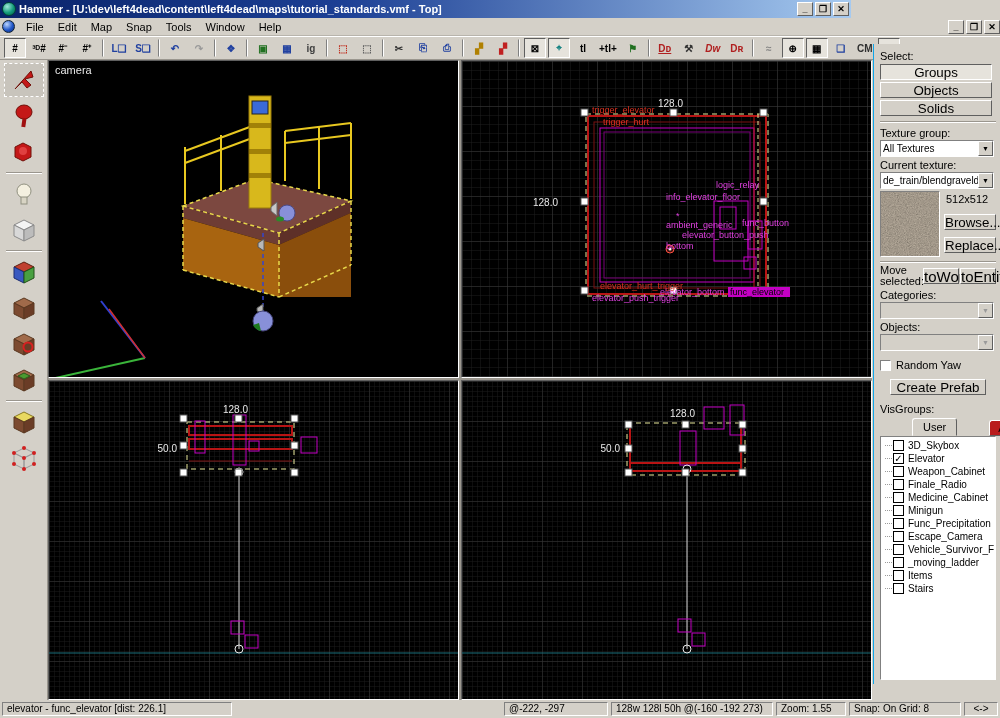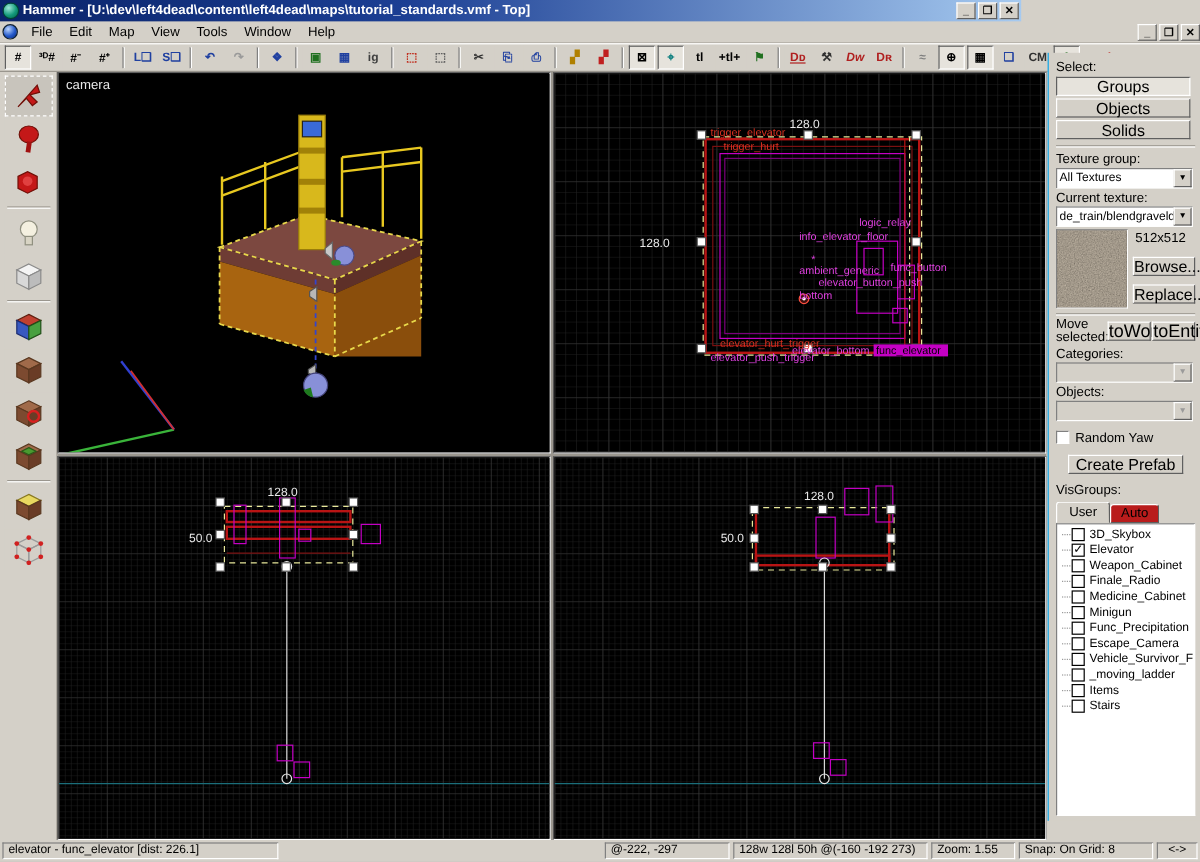--- a/index.html
+++ b/index.html
@@ -64,21 +64,21 @@
   .texthumb { width:62px; height:66px; }
   .texmeta { display:flex; flex-direction:column; margin-left:4px; }
   .texmeta .size { margin:2px 0 8px 2px; }
   .texmeta .sb-btn { width:52px; }
   .moverow { display:flex; align-items:center; }
   .moverow .lbl { width:42px; line-height:11px; }
   .moverow .sb-btn { width:36px; font-size:15px; margin-left:1px; }
   .chk { width:11px; height:11px; background:#fff; display:inline-block; vertical-align:-2px;
     margin-right:5px; text-align:center; line-height:10px; font-size:10px; }
   .tabs { display:flex; margin-top:2px; }
-  .tab { padding:2px 10px; border:1px solid; border-color:#fff #5f5f5f #d4d0c8 #fff; border-radius:3px 3px 0 0; }
+  .tab { padding:2px 10px; border:1px solid; border-color:#fff #5f5f5f #d4d0c8 #fff; border-radius:3px 3px 0 0;margin-left:32px; }
   .tab.inactive { border-color:#fff #5f5f5f #5f5f5f #fff; background:#b91c1c; margin-top:2px; padding:1px 8px; }
   #vg-list { background:#fff; flex:1; margin-bottom:4px; overflow:hidden; padding:2px 0 0 4px; }
   .vg-item { display:flex; align-items:center; height:13px;text-align:right; }
   .vg-item::before { content:""; width:7px; border-top:1px dotted #9a9a9a; margin-right:1px; }
   .vg-check { width:11px; height:11px; border:1px solid #000; background:#fff; font-size:10px;
     line-height:9px; text-align:center; margin-right:4px; flex:none; }
   .vg-check.checked::after { content:"✓"; }
   .vg-label { white-space:nowrap; font-size:10px; }
   
   #statusbar { position:absolute; left:0; top:700px; width:1000px; height:18px; background:#d4d0c8;
@@ -95,21 +95,21 @@
   <span class="winbtn raised">_</span>
   <span class="winbtn raised">❐</span>
   <span class="winbtn raised">✕</span>
 </div>
 
 <div id="menubar">
   <span class="mdiicon"></span>
   <span class="menu-item">File</span>
   <span class="menu-item">Edit</span>
   <span class="menu-item">Map</span>
-  <span class="menu-item">View</span>
+  <span class="menu-item">Snap</span>
   <span class="menu-item">Tools</span>
   <span class="menu-item">Window</span>
   <span class="menu-item">Help</span>
   <span class="spacer"></span>
   <span class="winbtn raised">_</span>
   <span class="winbtn raised">❐</span>
   <span class="winbtn raised">✕</span>
 </div>
 
 <div id="toolbar">

